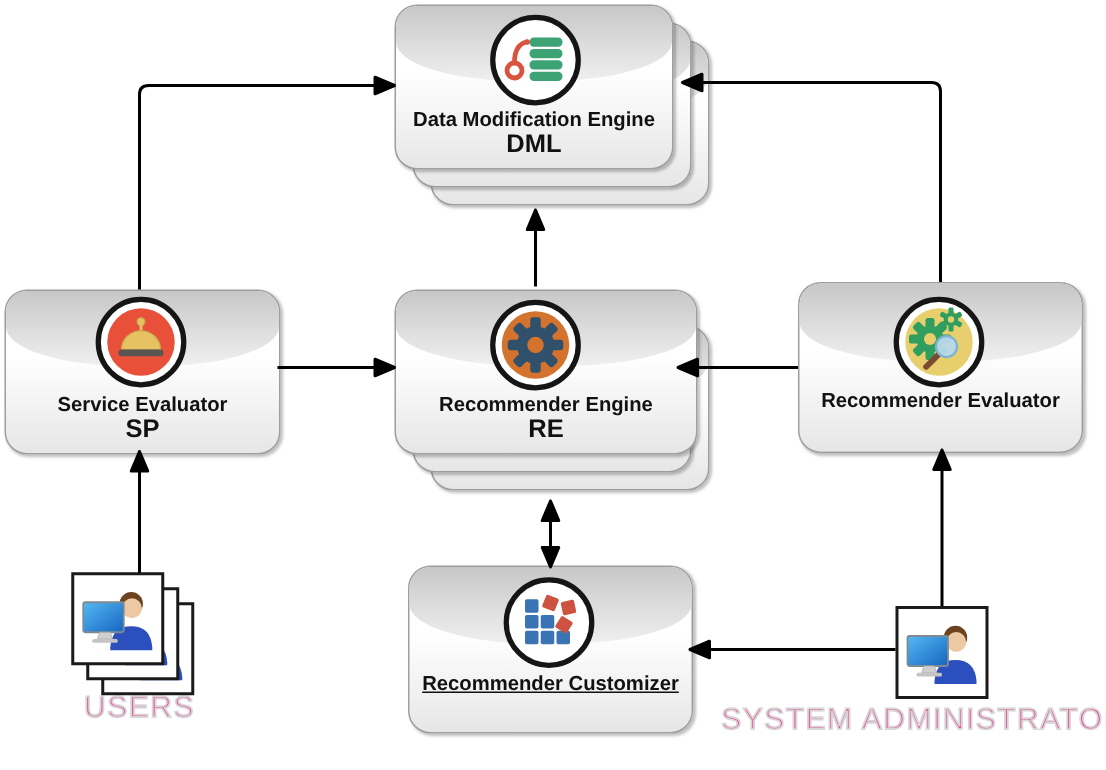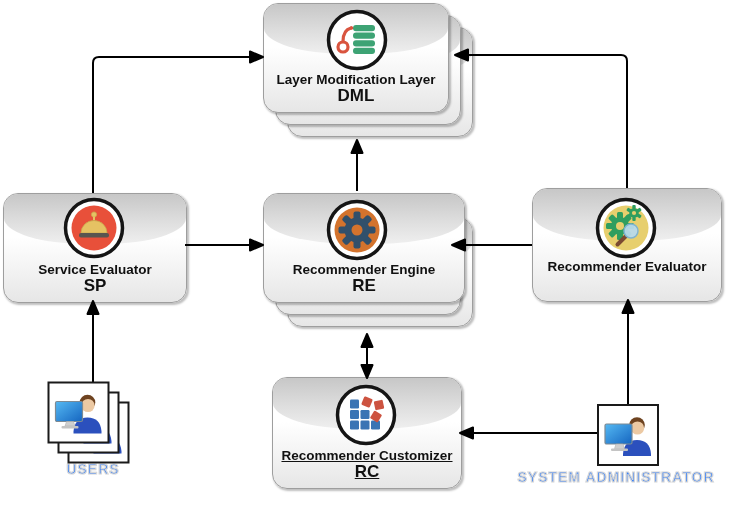--- a/index.html
+++ b/index.html
@@ -16,36 +16,36 @@
     content:"";position:absolute;top:0;left:0;right:0;height:46%;
     background:linear-gradient(180deg,#c7c7c7,#dedede 55%,#efefef 100%);
     border-radius:14px 14px 45% 45%/14px 14px 26px 26px;
   }
   .node .label{
     position:absolute;left:2px;right:2px;top:68px;text-align:center;
     font-size:13.5px;font-weight:bold;color:#111;line-height:16px;z-index:3;
   }
   .node .abbr{font-size:17px;font-weight:bold;color:#111;}
   .actor-label{
-    position:absolute;text-align:center;font-weight:bold;font-size:14px;
-    letter-spacing:1px;color:#3b82f6;-webkit-text-stroke:1.2px #d7d7d7;
+    position:absolute;text-align:center;font-weight:normal;font-size:20px;
+    letter-spacing:1px;color:#ec4899;-webkit-text-stroke:1.2px #d7d7d7;
     text-shadow:0 0 1px #e3e3e3;z-index:3;
   }
   #overlay{position:absolute;left:0;top:0;z-index:5;pointer-events:none;}
 </style>
 </head>
 <body>
 
 <div id="canvas">
 
   <div class="node" style="left:287px;top:27px;width:184px;height:108px;"></div>
   <div class="node" style="left:275px;top:15px;width:184px;height:108px;"></div>
   <div class="node" style="left:263px;top:3px;width:184px;height:108px;">
     <div class="label">
-      <div>Layer Modification Layer</div>
+      <div>Data Modification Engine</div>
       <div class="abbr">DML</div>
     </div>
   </div>
 
   <div class="node" style="left:3px;top:193px;width:182px;height:108px;">
     <div class="label">
       <div>Service Evaluator</div>
       <div class="abbr">SP</div>
     </div>
   </div>
@@ -61,21 +61,20 @@
 
   <div class="node" style="left:532px;top:188px;width:188px;height:112px;">
     <div class="label" style="top:70px;">
       <div>Recommender Evaluator</div>
     </div>
   </div>
 
   <div class="node" style="left:272px;top:377px;width:188px;height:110px;">
     <div class="label" style="top:70px;text-decoration:underline;">
       <div>Recommender Customizer</div>
-      <div class="abbr">RC</div>
     </div>
   </div>
 
   <div class="actor-label" style="left:28px;top:461px;width:130px;">USERS</div>
   <div class="actor-label" style="left:477px;top:469px;width:278px;">SYSTEM ADMINISTRATOR</div>
 
   <svg id="overlay" width="737" height="513" viewBox="0 0 737 513">
     <defs>
       <linearGradient id="mg" x1="0" y1="0" x2="1" y2="1">
         <stop offset="0" stop-color="#55b9f3"></stop>

